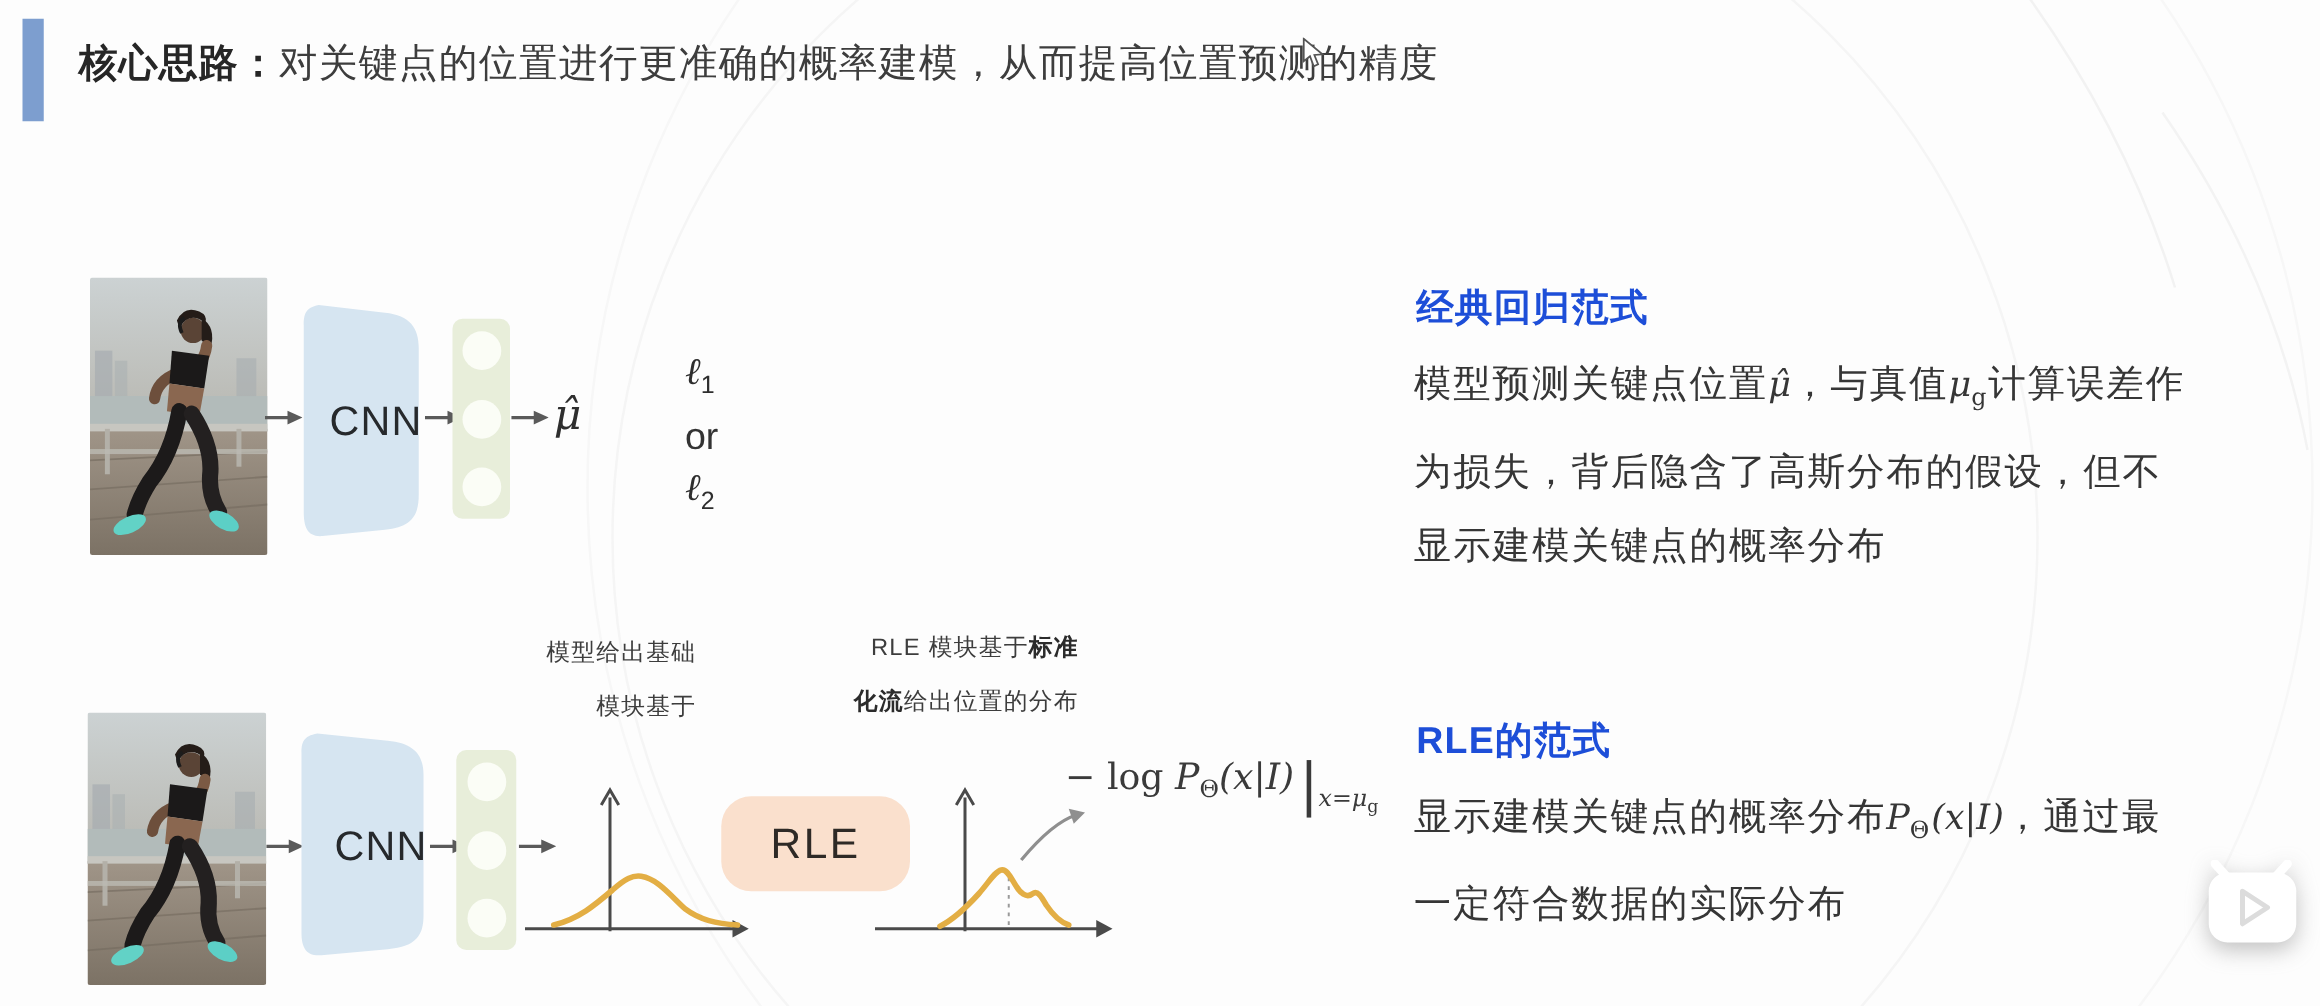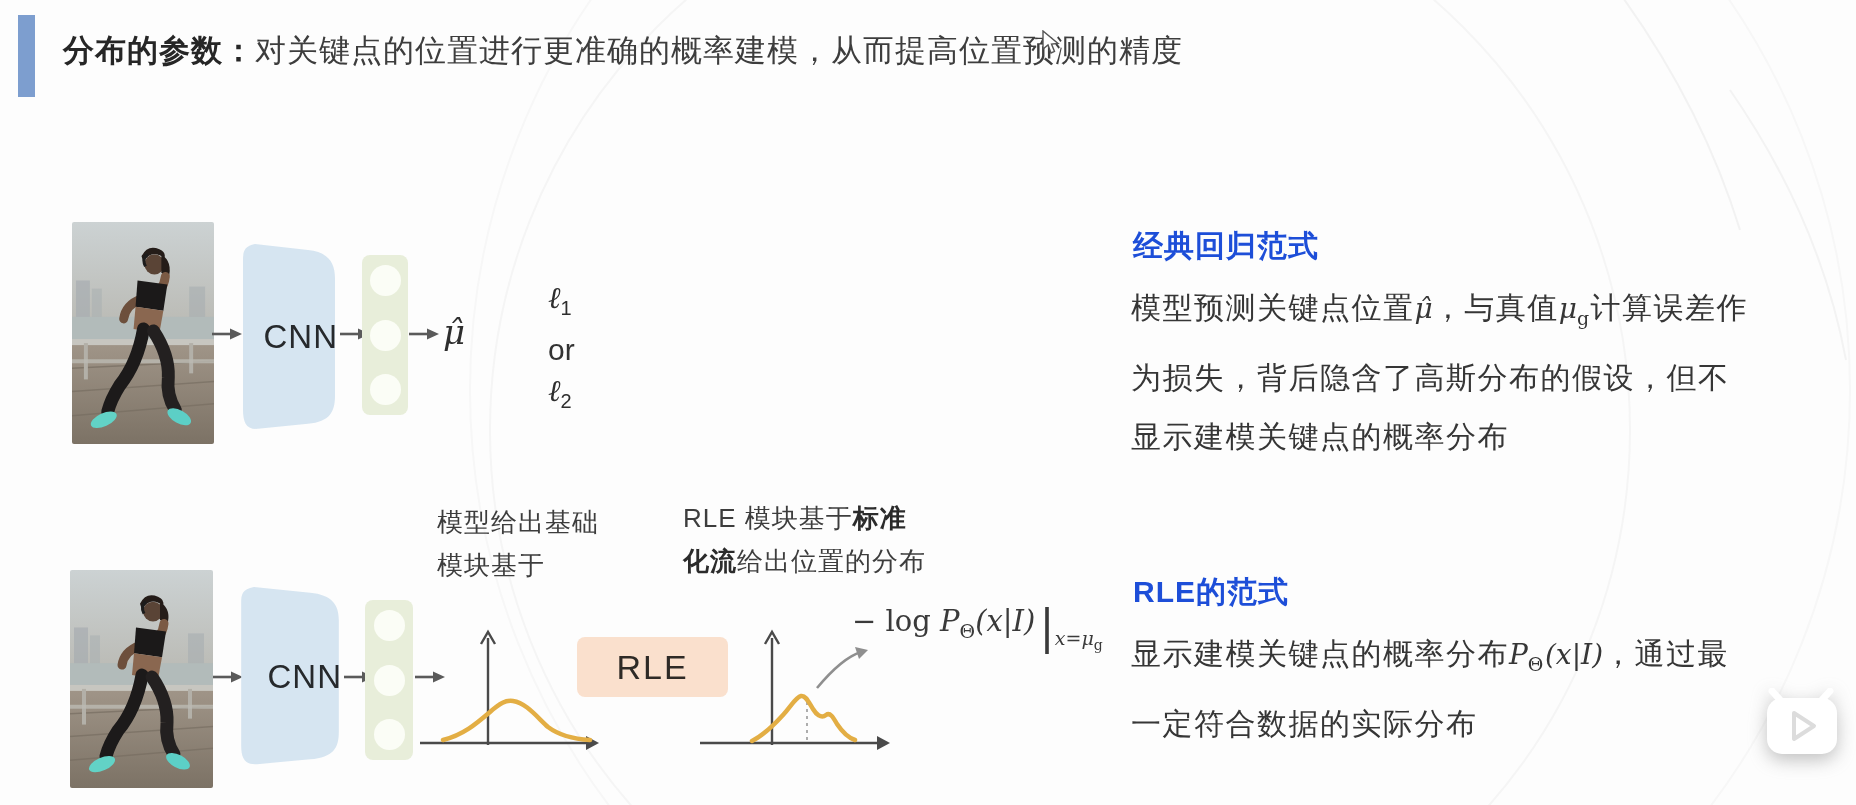--- a/index.html
+++ b/index.html
@@ -41,27 +41,27 @@
   .arr-2a{left:213px;top:668px;} .arr-2b{left:344px;top:668px;} .arr-2c{left:415px;top:668px;}
 
   
   .math{font-family:"DejaVu Serif","Liberation Serif",serif;font-style:italic;}
   .mu-hat{left:443px;top:312px;font-size:34px;color:#2e2e2e;}
   .loss-stack{left:508px;top:277px;font-size:30px;color:#2e2e2e;line-height:41px;text-align:left;margin-left:40px;}
   .loss-stack .or{font-family:"Liberation Sans","DejaVu Sans",sans-serif;font-style:normal;color:#333;}
   .loss-stack sub{font-size:20px;font-style:normal;font-family:"Liberation Sans",sans-serif;}
 
   
-  .diagram-label{font-size:26px;color:#3d3d3d;line-height:43px;letter-spacing:1px;}
+  .diagram-label{font-size:19px;color:#3d3d3d;line-height:43px;letter-spacing:1px;text-align:right;}
   .base-label{left:437px;top:501px;}
   .flow-label{left:683px;top:497px;}
   .diagram-label b{color:#2b2b2b;}
 
   
-  .rle-box{left:577px;top:637px;width:151px;height:60px;background:#fae0cd;border-radius:8px;
+  .rle-box{left:577px;top:637px;width:151px;height:76px;background:#fae0cd;border-radius:24px;
     display:flex;align-items:center;justify-content:center;font-size:34px;color:#2e2a26;letter-spacing:2px;}
 
   
   .plot1{left:418px;top:628px;width:185px;height:125px;}
   .plot2{left:696px;top:626px;width:200px;height:128px;}
 
   
   .formula{left:852px;top:600px;font-family:"DejaVu Serif","Liberation Serif",serif;font-size:29px;color:#3a3a3a;white-space:nowrap;}
   .formula .rm{font-style:normal;}
   .formula i{font-style:italic;}
@@ -140,21 +140,21 @@
         <line x1="0" y1="9" x2="19" y2="9" stroke="#5a5a5a" stroke-width="2.6"></line>
         <polygon points="30,9 18,3.5 18,14.5" fill="#5a5a5a"></polygon>
       </g>
       <path id="cnn-shape" d="M15 4 C4 6 3 12 3 20 L3 168 C3 180 6 188 18 187 L68 182 C90 180 95 170 95 154 L95 38 C95 22 88 12 68 10 Z"></path>
     </defs>
   </svg>
 
   <div class="layer">
 
     <div class="abs accent-bar"></div>
-    <div class="abs page-title"><span class="em">分布的参数：</span><span>对关键点的位置进行更准确的概率建模，从而提高位置预测的精度</span></div>
+    <div class="abs page-title"><span class="em">核心思路：</span><span>对关键点的位置进行更准确的概率建模，从而提高位置预测的精度</span></div>
 
     <svg class="abs photo photo1" viewBox="0 0 143 220" preserveAspectRatio="none">
         <use href="#runner-photo"></use>
       </svg>
 
     <svg class="abs harrow arr-1a" viewBox="0 0 30 18">
         <use href="#block-arrow"></use>
       </svg>
 
     <div class="abs cnn cnn1">

